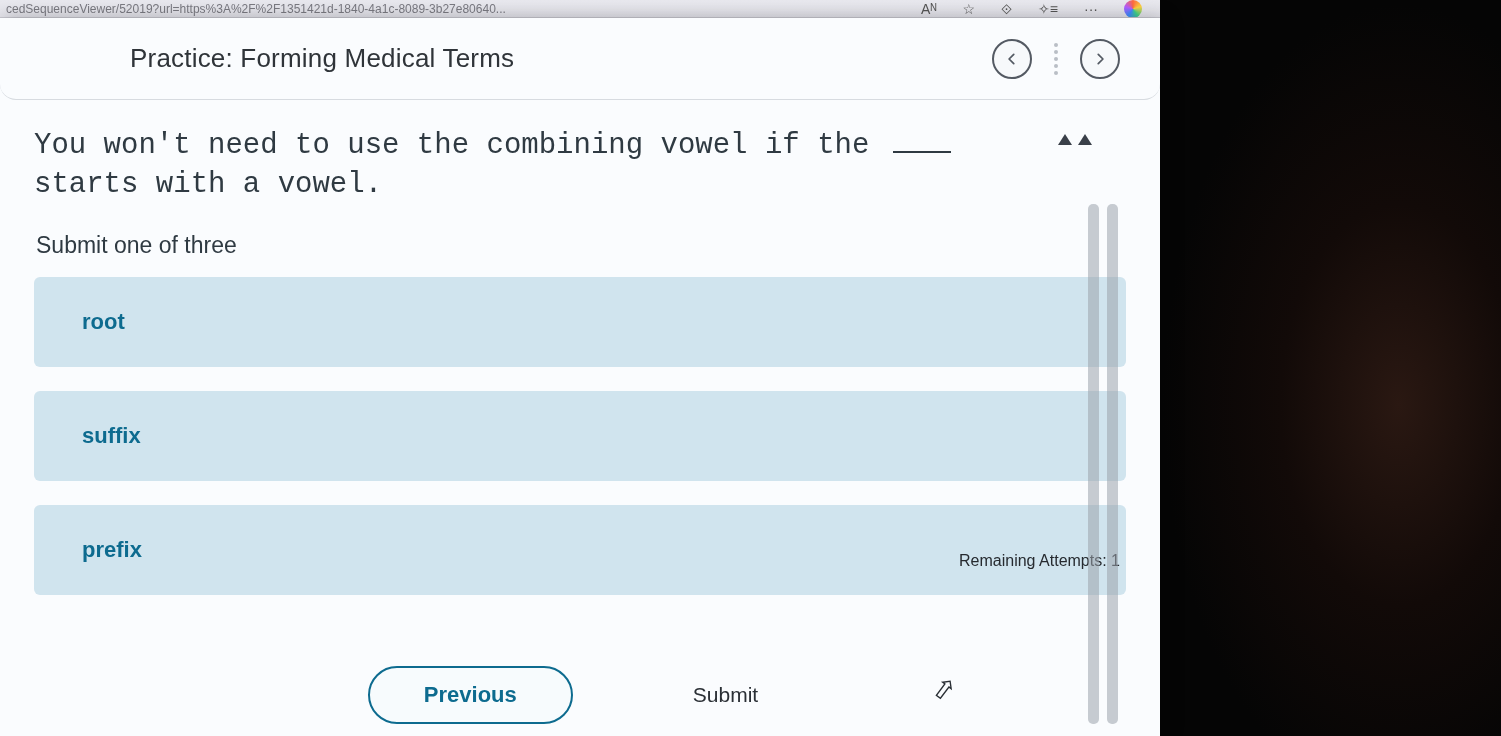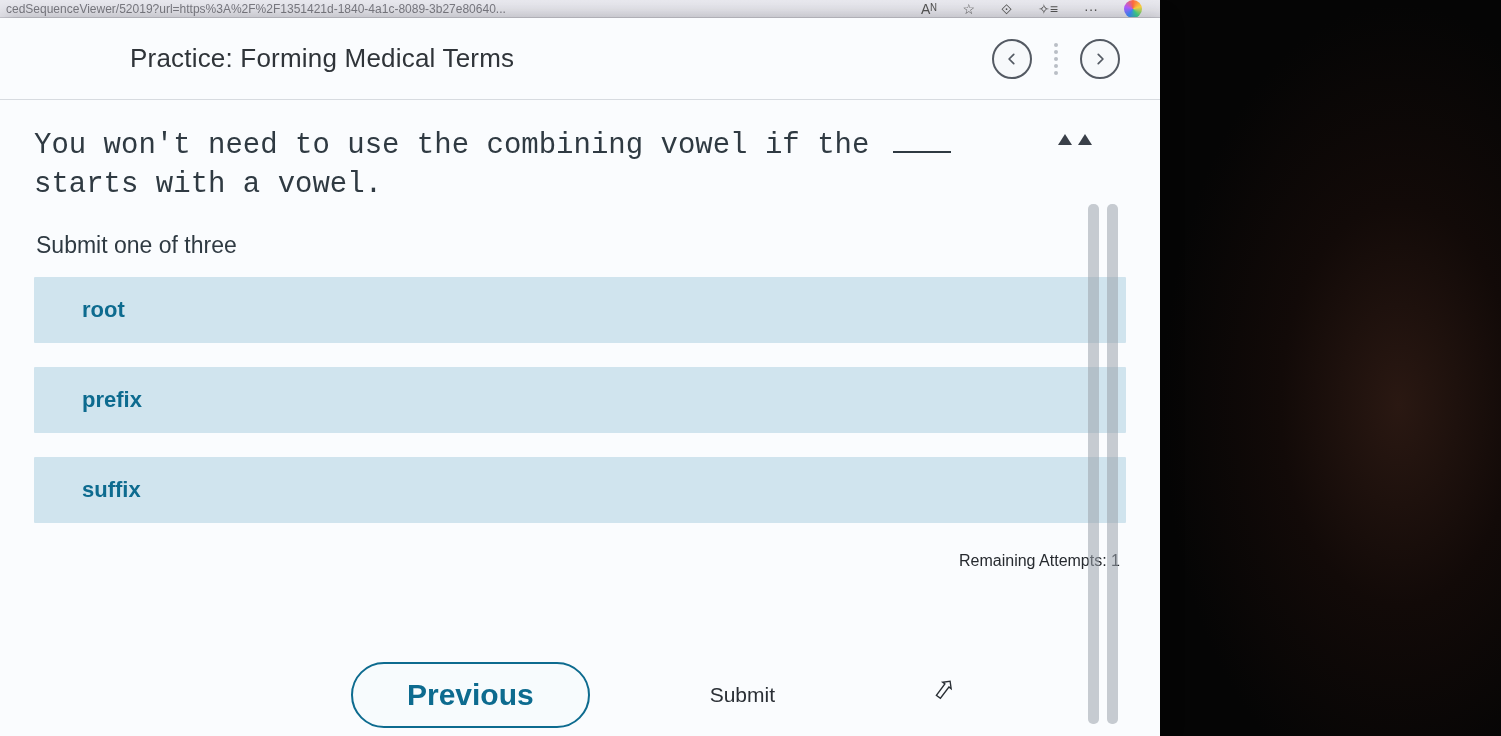--- a/index.html
+++ b/index.html
@@ -25,20 +25,21 @@
     position: absolute; top: 18px; left: 0; width: 1160px; bottom: 0;
     background: #fafcfe;
     box-shadow: 4px 0 18px rgba(0,0,0,.25);
   }
 
   
   .hdr {
     height: 82px; border-bottom: 1px solid #d7dbe0;
     display: flex; align-items: center; padding: 0 40px 0 130px;
     color: #3a3f46;
+    border-radius: 16px;
   }
   .hdr-title { font-size: 26px; letter-spacing: .2px; color:#2f3439; }
   .hdr-right { margin-left:auto; display:flex; align-items:center; gap:18px; }
   .circ-btn {
     width:40px; height:40px; border:2px solid #545a63; border-radius:50%;
     display:flex; align-items:center; justify-content:center;
     color:#545a63; background:#f7f9fb; cursor:pointer;
   }
   .circ-btn svg { width:14px; height:14px; }
   .vdots { display:flex; flex-direction:column; gap:3px; padding:0 4px; }
@@ -52,32 +53,32 @@
   .qtext { font-size:29px; color:#2f3a42; line-height:1.35; flex:1; }
   .blank { display:inline-block; border-bottom:2px solid #2f3a42; width:58px; height:.85em; vertical-align:baseline; margin:0 6px; }
   .tris { display:flex; gap:6px; margin-top:8px; }
   .tri { width:0; height:0; border-left:7px solid transparent; border-right:7px solid transparent; border-bottom:11px solid #3a4049; }
 
   
   .main-area { position:absolute; top:186px; left:0; right:34px; bottom:0; padding-left:34px; }
   .instr { font-size:23px; color:#2f3a42; margin:28px 0 18px 2px; }
   .answers { display:flex; flex-direction:column; gap:24px; }
   .answer {
-    background:#d0e4ee; border-radius:1px;
-    padding:20px 48px; font-size:22px; font-weight:600;
+    background:#d0e4ee; border-radius:6px;
+    padding:32px 48px; font-size:22px; font-weight:600;
     color:#0d6b8f; cursor:pointer;
   }
 
   .attempts { position:absolute; right:6px; top:348px; font-size:16px; color:#262a2f; }
 
   
   .btnrow { position:absolute; left:0; right:0; bottom:0; height:82px; display:flex; align-items:center; justify-content:center; gap:120px; }
   .prev-btn {
     border:2px solid #0d6b8f; color:#0d6b8f; background:#f7fbfd;
-    padding:14px 54px; border-radius:999px; font-size:30px; font-weight:600; cursor:pointer;
+    padding:14px 54px; border-radius:999px; font-size:22px; font-weight:600; cursor:pointer;
   }
   .submit-lbl { font-size:21px; color:#2a2f35; cursor:pointer; }
 
   
   .scrolls { position:absolute; top:186px; right:42px; bottom:12px; width:30px; display:flex; gap:8px; }
   .scrolls div { flex:1; background:#9ba2ab; border-radius:5px; opacity:.55; }
 
   
   .cursor { position:absolute; left:932px; top:654px; font-size:28px; color:#2a2f35; transform:rotate(-8deg); }
 
@@ -140,24 +141,24 @@
   </div>
 
   <div class="main-area">
     <div class="instr">Submit one of three</div>
 
     <div class="answers">
       <div class="answer">
         <span>root</span>
       </div>
       <div class="answer">
-        <span>prefix</span>
+        <span>suffix</span>
       </div>
       <div class="answer">
-        <span>suffix</span>
+        <span>prefix</span>
       </div>
     </div>
 
     <div class="attempts">
       <span>Remaining Attempts:</span>
       <span>1</span>
     </div>
 
     <div class="btnrow">
       <button class="prev-btn">Previous</button>

